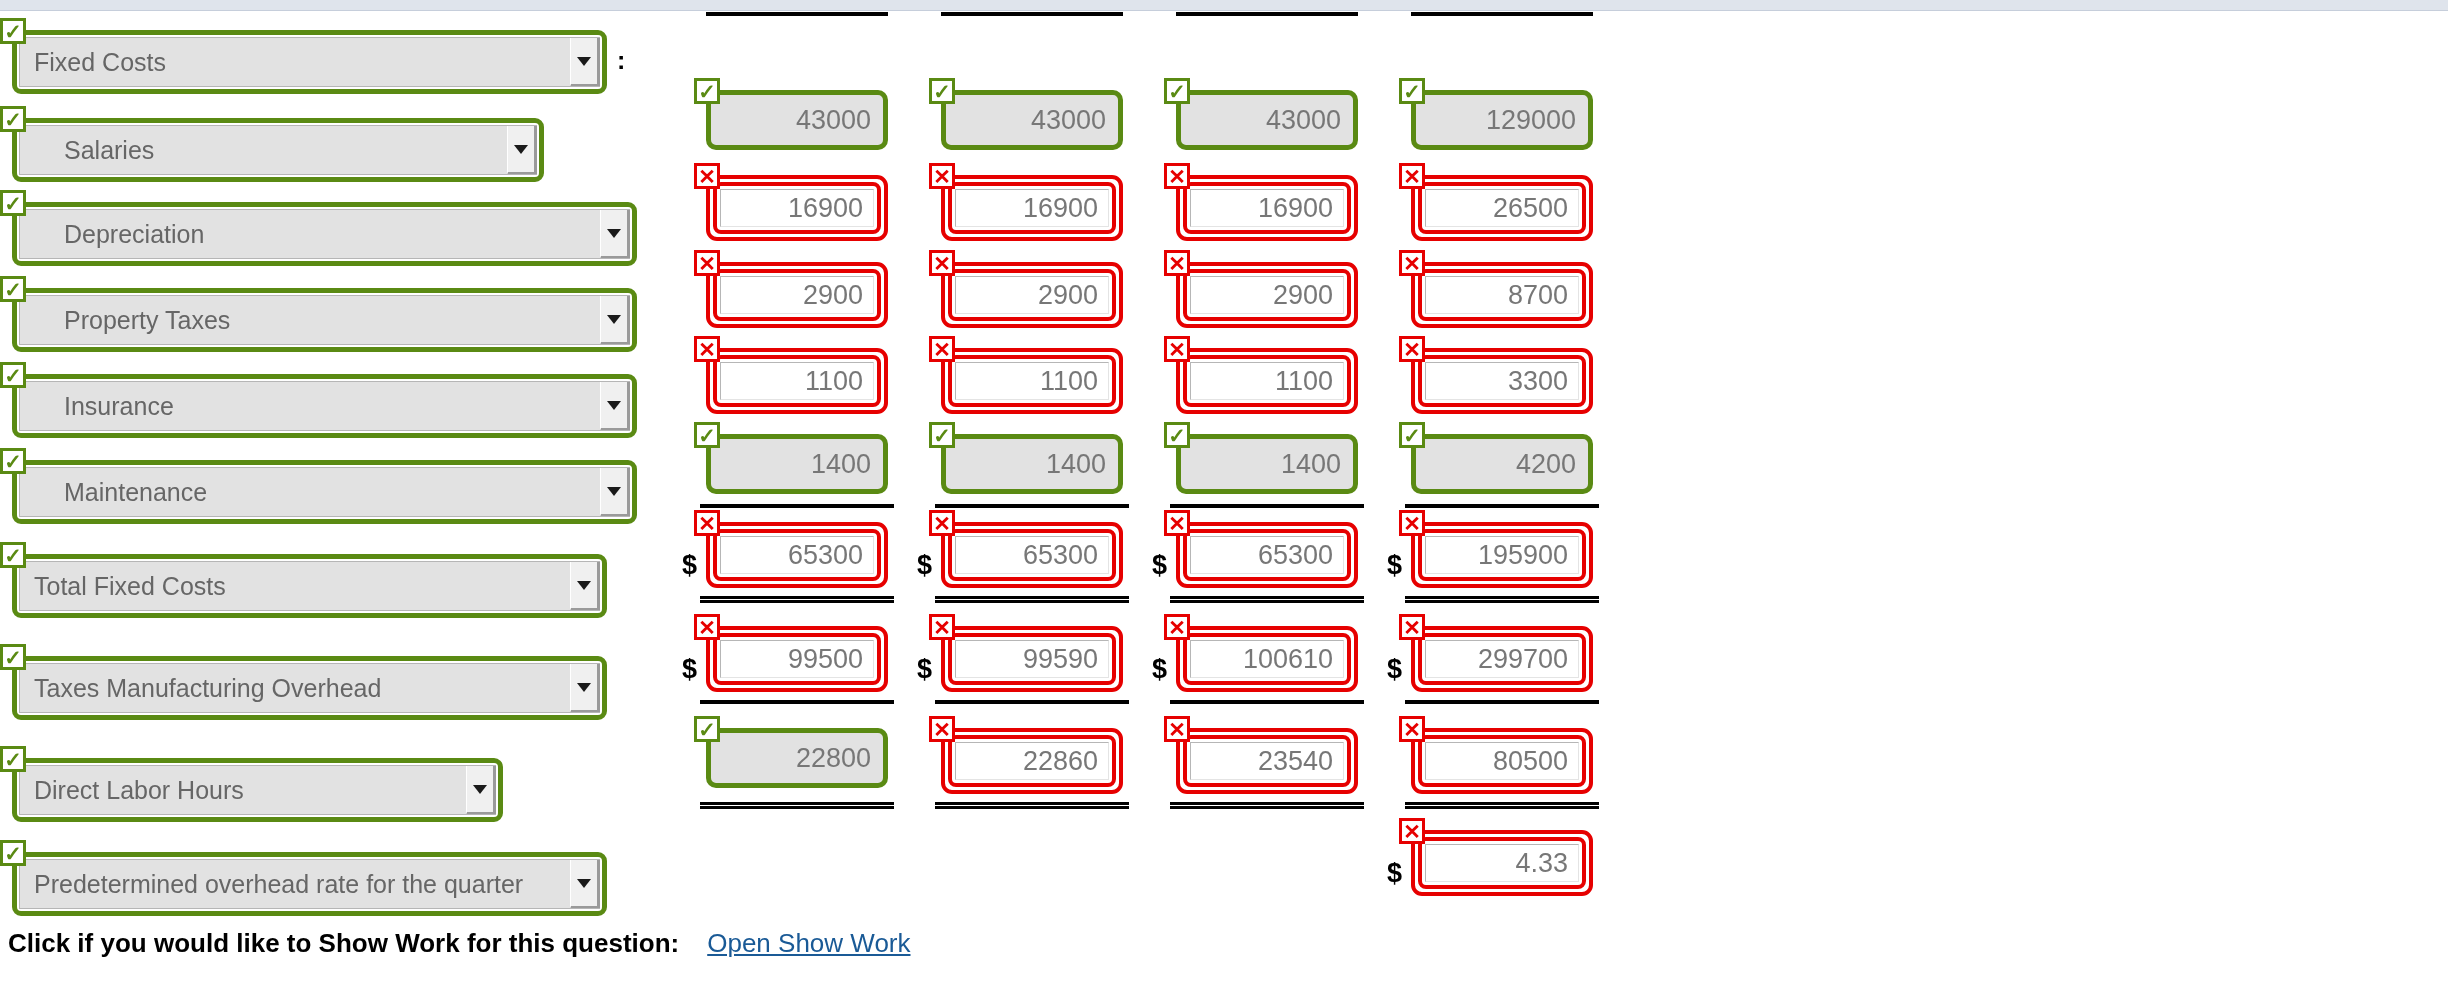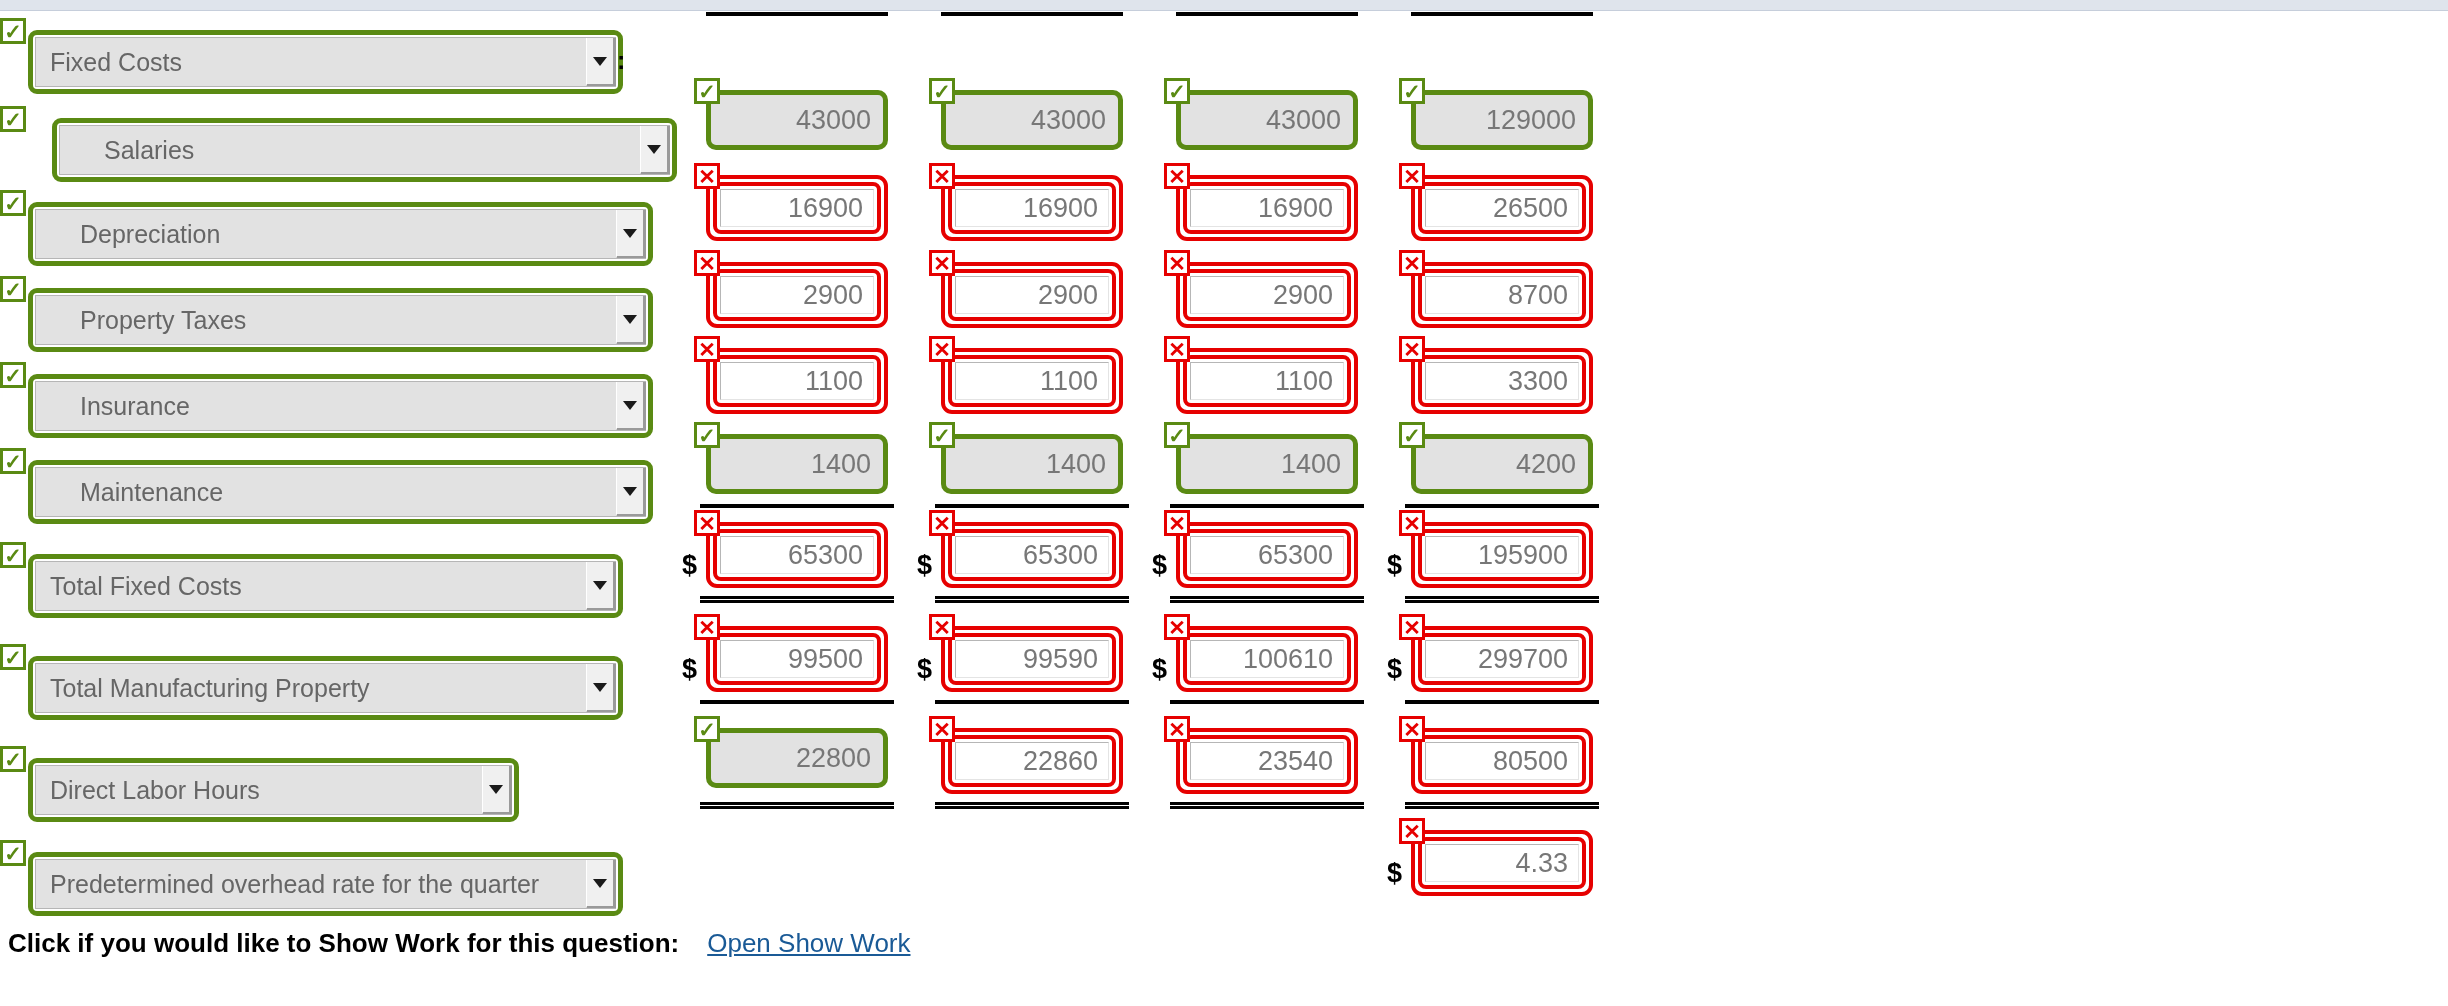--- a/index.html
+++ b/index.html
@@ -16,21 +16,21 @@
     background: #dfe4ec; border-bottom: 1px solid #c6cedb;
   }
 
   
   .labels { position: absolute; left: 0; top: 0; width: 660px; }
 
   .lblrow { position: absolute; height: 78px; }
 
   
   .selwrap {
-    position: absolute; left: 28px; top: 12px;
+    position: absolute; left: 12px; top: 12px;
     border: 5px solid #5a8a13;
     border-radius: 9px;
     background: #ffffff;
     padding: 2px;
   }
   .selbox {
     position: relative;
     height: 50px;
     background: #e2e2e2;
     border: 1px solid #b6b6b6;
@@ -156,21 +156,21 @@
       <div class="selwrap" style="width: 595px;">
         <div class="selbox">
           <span class="seltext">Fixed Costs</span>
           <span class="arrowbtn"></span>
         </div>
       </div>
       <span class="colon" style="left: 617px; top: 28px;">:</span>
     </div>
     <div class="lblrow" style="top: 106px; left: 0px;">
       <span class="flag ok" style="left: 0px; top: 0px;">✓</span>
-      <div class="selwrap" style="width: 625px; margin-left: 24px;">
+      <div class="selwrap" style="width: 532px;">
         <div class="selbox">
           <span class="seltext indent">Salaries</span>
           <span class="arrowbtn"></span>
         </div>
       </div>
     </div>
     <div class="lblrow" style="top: 190px; left: 0px;">
       <span class="flag ok" style="left: 0px; top: 0px;">✓</span>
       <div class="selwrap" style="width: 625px;">
         <div class="selbox">
@@ -212,21 +212,21 @@
         <div class="selbox">
           <span class="seltext">Total Fixed Costs</span>
           <span class="arrowbtn"></span>
         </div>
       </div>
     </div>
     <div class="lblrow" style="top: 644px; left: 0px;">
       <span class="flag ok" style="left: 0px; top: 0px;">✓</span>
       <div class="selwrap" style="width: 595px;">
         <div class="selbox">
-          <span class="seltext">Total Manufacturing Property</span>
+          <span class="seltext">Taxes Manufacturing Overhead</span>
           <span class="arrowbtn"></span>
         </div>
       </div>
     </div>
     <div class="lblrow" style="top: 746px; left: 0px;">
       <span class="flag ok" style="left: 0px; top: 0px;">✓</span>
       <div class="selwrap" style="width: 491px;">
         <div class="selbox">
           <span class="seltext">Direct Labor Hours</span>
           <span class="arrowbtn"></span>

